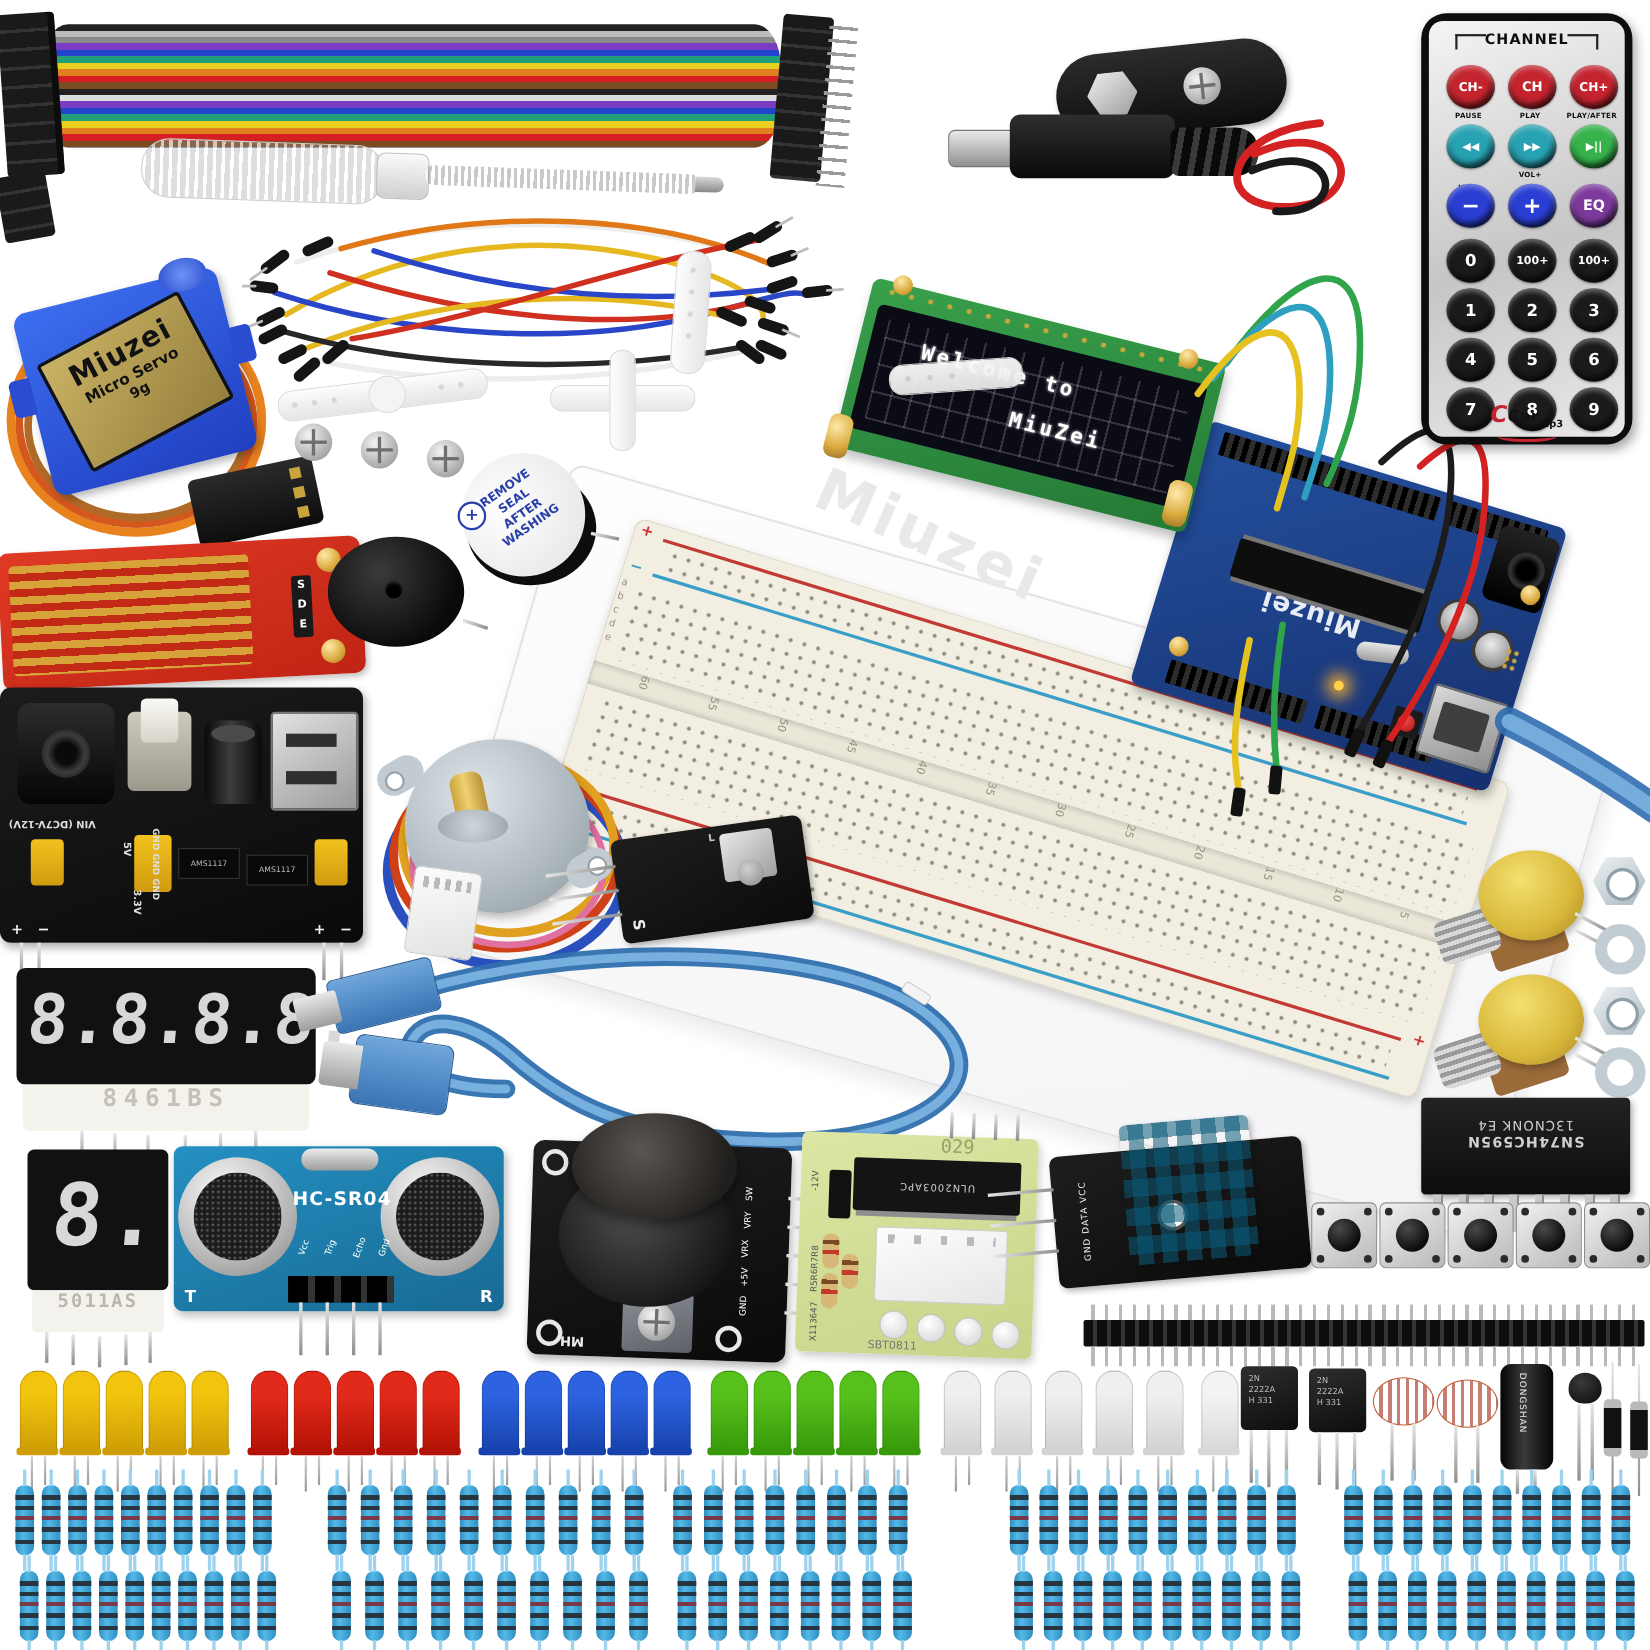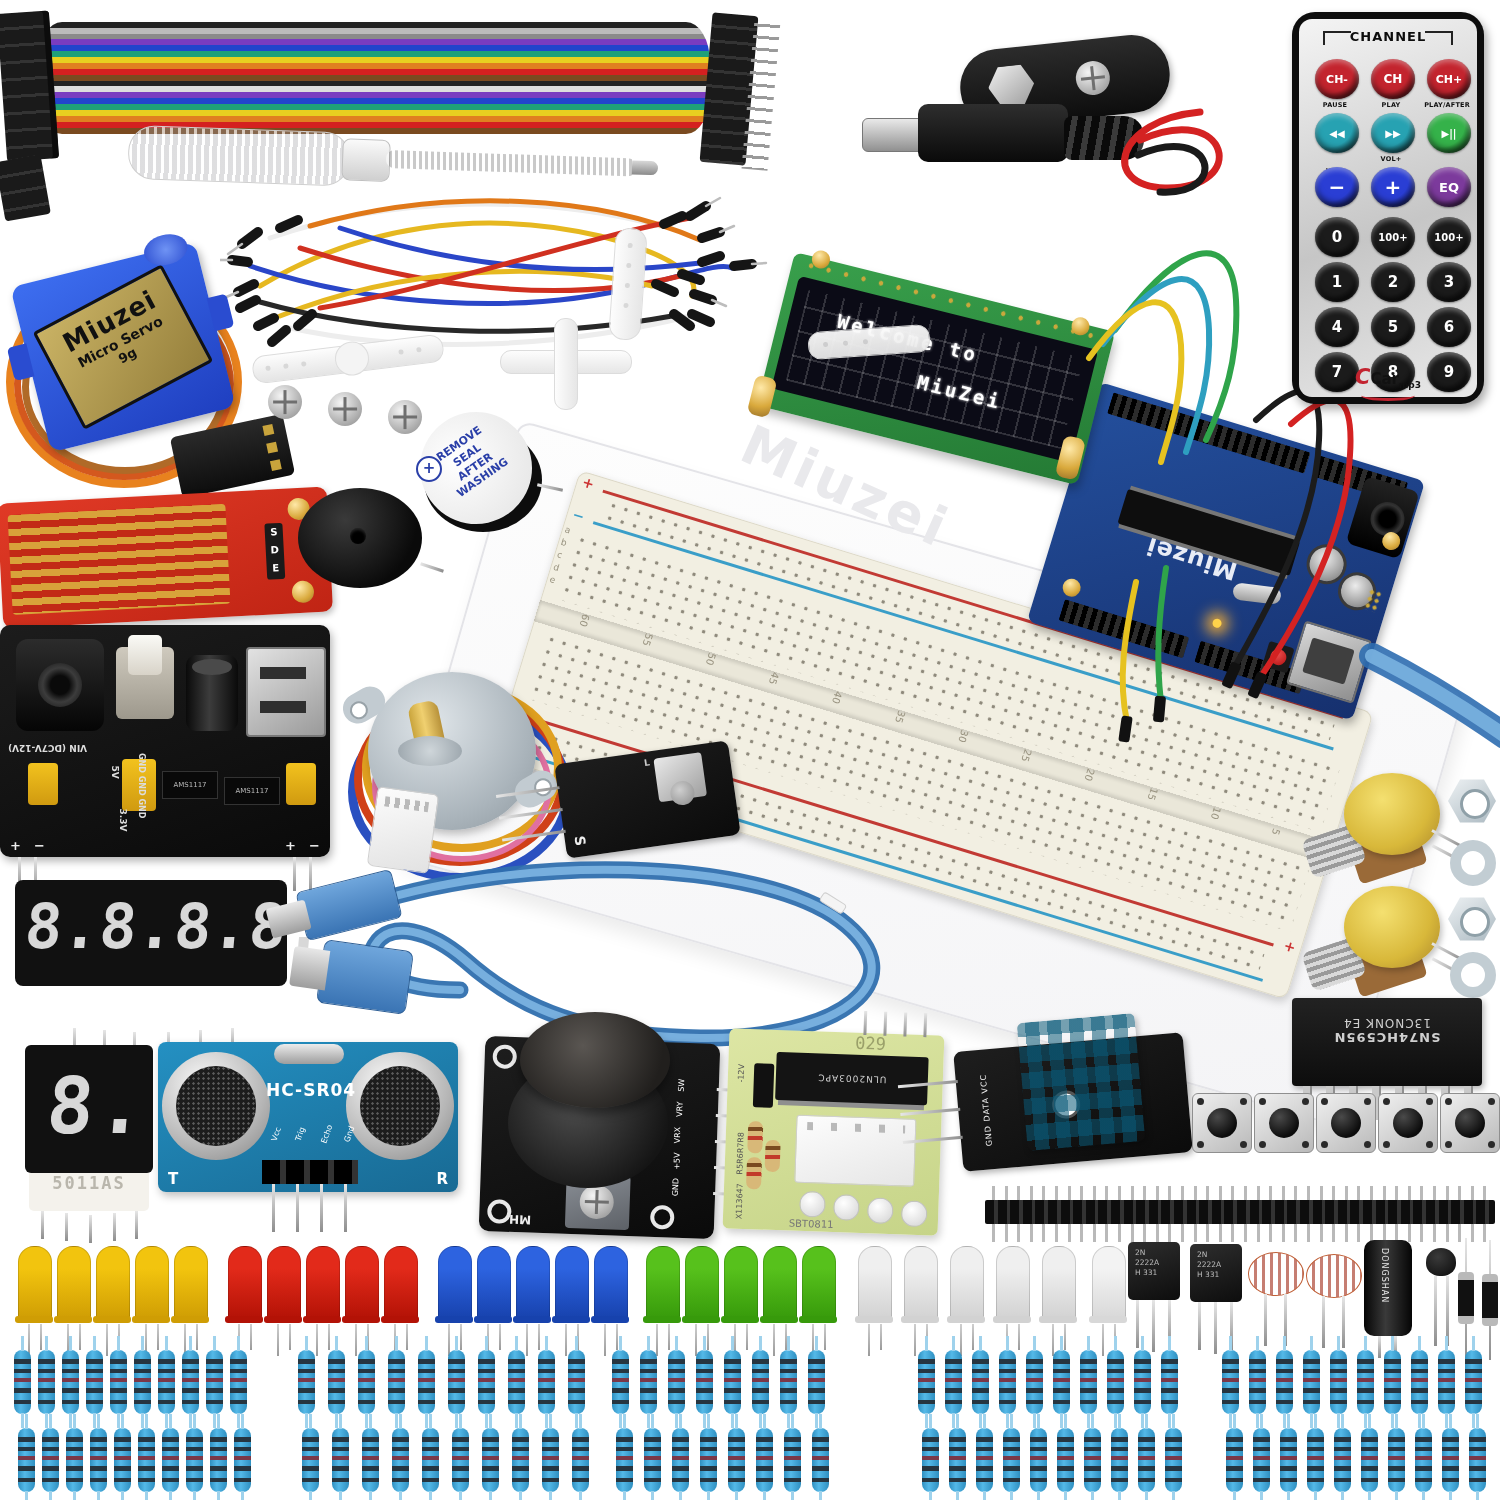--- a/index.html
+++ b/index.html
@@ -414,20 +414,23 @@
   <div class="a" style="left:1450px;top:840px;width:46px;height:46px;border-radius:50%;border:11px solid #c2cdd3;background:#fff;box-sizing:border-box;"></div>
   <div class="a" style="left:1448px;top:896px;width:48px;height:46px;background:linear-gradient(145deg,#eef2f4,#aab8c0);clip-path:polygon(25% 3%,75% 3%,100% 50%,75% 97%,25% 97%,0 50%);">
     <div class="a" style="left:12px;top:11px;width:24px;height:24px;border-radius:50%;background:#fff;border:3px solid #8fa0a8;"></div>
     </div>
   <div class="a" style="left:1450px;top:952px;width:46px;height:46px;border-radius:50%;border:11px solid #c2cdd3;background:#fff;box-sizing:border-box;"></div>
 
   <div class="a" style="left:15px;top:880px;width:272px;height:160px;">
     <div class="a" style="left:0;top:0;width:272px;height:106px;background:#111;border-radius:8px;">
       <div class="a seg" style="left:10px;top:16px;font-size:62px;line-height:1;letter-spacing:0px;">8.8.8.8.</div>
     </div>
+    <div class="a" style="left:6px;top:106px;width:260px;height:42px;background:#f4f2ec;border-radius:0 0 6px 6px;text-align:center;">
+      <span style="font-family:'DejaVu Sans Mono',monospace;font-size:22px;letter-spacing:6px;color:#c3c0b6;font-weight:bold;">8461BS</span>
+    </div>
     <div class="a pinv" style="left:58px;top:148px;height:30px;"></div>
     <div class="a pinv" style="left:88px;top:150px;height:30px;"></div>
     <div class="a pinv" style="left:118px;top:152px;height:30px;"></div>
     <div class="a pinv" style="left:152px;top:152px;height:30px;"></div>
     <div class="a pinv" style="left:184px;top:150px;height:30px;"></div>
     <div class="a pinv" style="left:216px;top:148px;height:30px;"></div>
   </div>
 
   <svg class="a" width="650" height="240" style="left:280px;top:840px;">
     <g fill="none" stroke-linecap="round">

